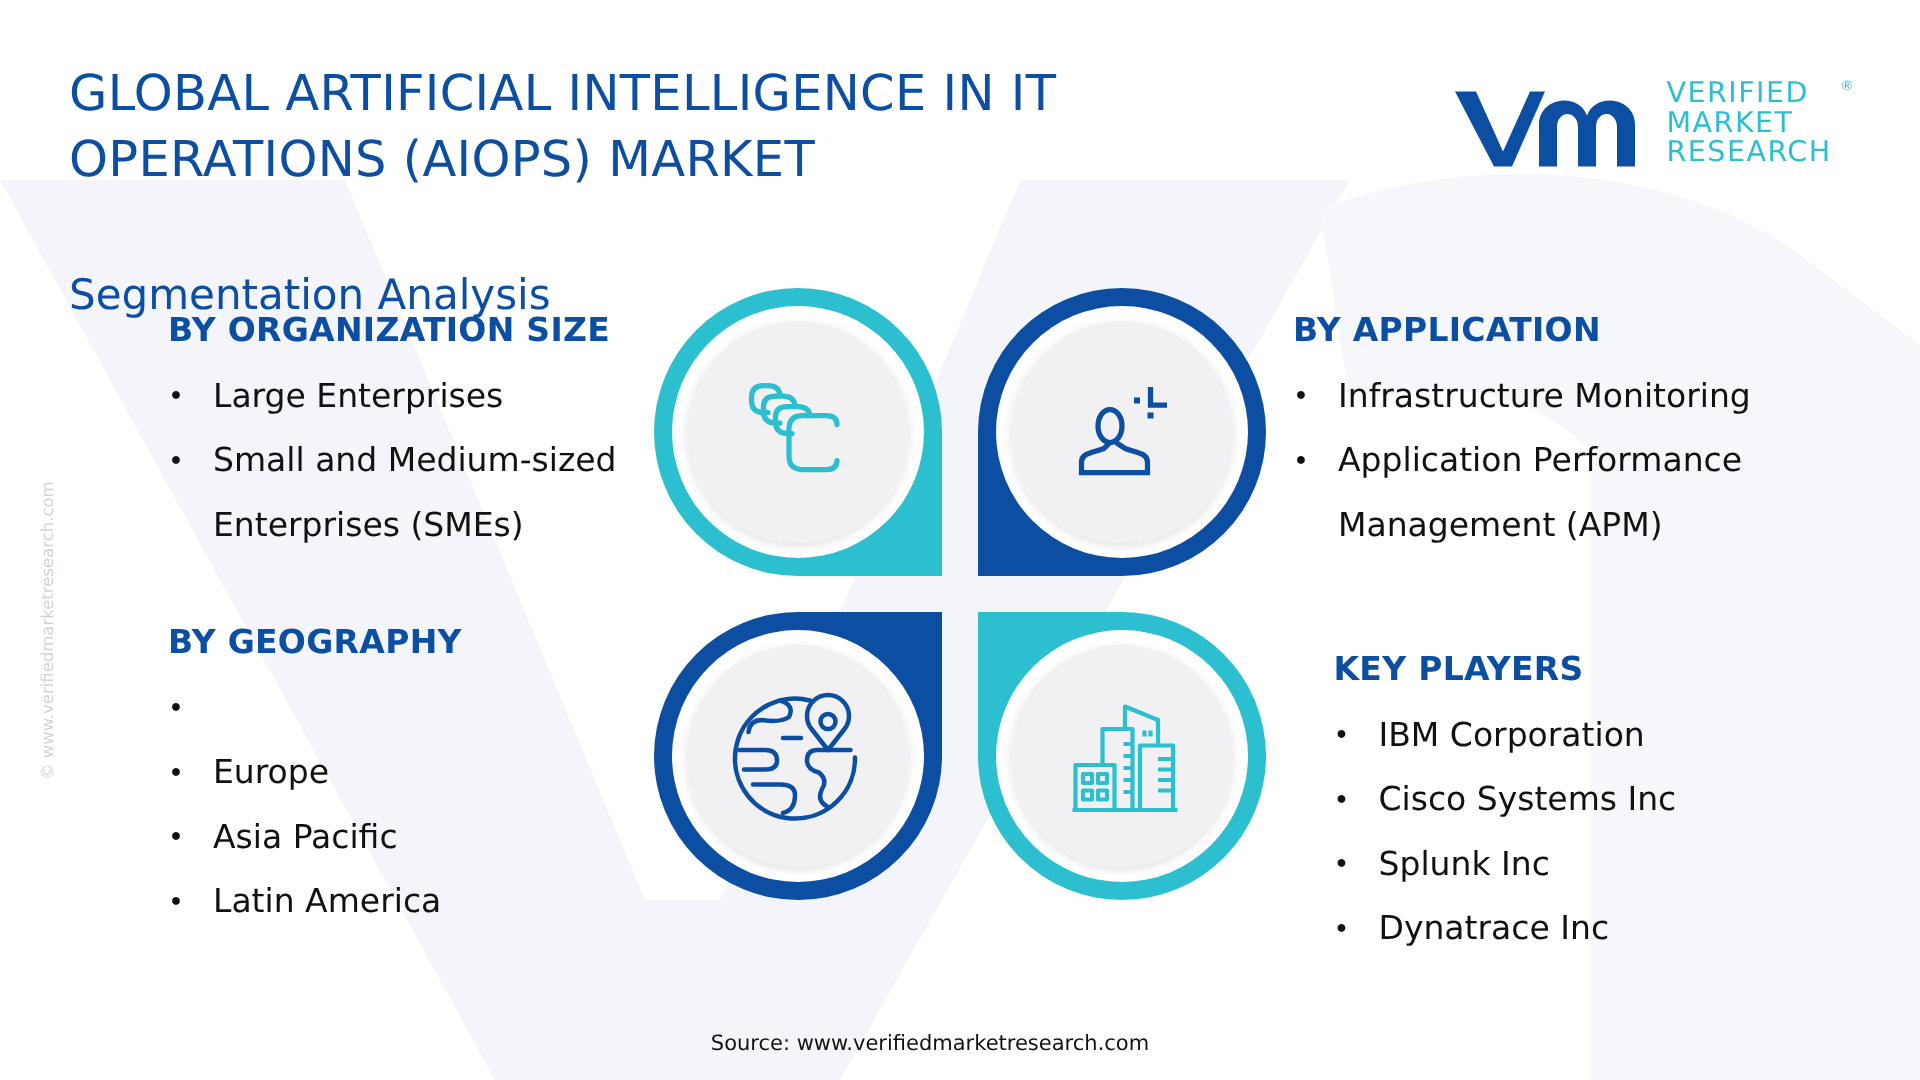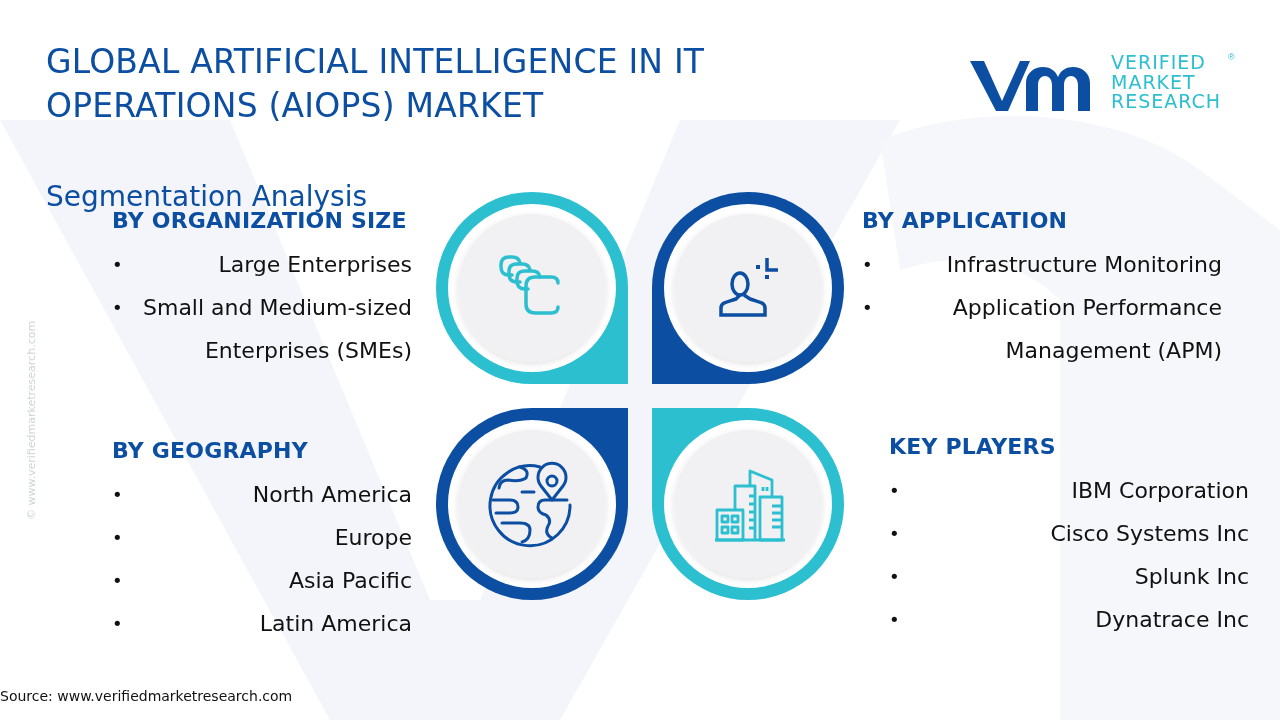--- a/index.html
+++ b/index.html
@@ -21,30 +21,30 @@
     .logo-reg { position: absolute; left: 262px; top: -1px; font-size: 9px; color: #2bbfd0; }
 
     .side-url { position: absolute; left: 25px; top: 520px; transform: rotate(-90deg); transform-origin: 0 0;
       font-size: 11px; color: #cfd3da; font-family: "DejaVu Sans", sans-serif; white-space: nowrap; z-index: 2; }
 
     .section { position: absolute; z-index: 2; }
     .section-heading { font-family: "DejaVu Sans", sans-serif; font-weight: bold; color: #0b4ea2;
       font-size: 22px; line-height: 30px; margin-bottom: 7px; letter-spacing: 0.2px; }
     .item { display: flex; font-family: "DejaVu Sans", sans-serif; font-size: 22px; line-height: 43px; color: #111; }
     .bullet { width: 30px; flex: none; font-size: 18px; }
-    .item-text { flex: 1; text-align: right; }
+    .item-text { flex: 1; }
 
     .sec-org { left: 112px; top: 206px; width: 300px; }
-    .sec-geo { left: 112px; top: 436px; width: 300px; }
+    .sec-geo { left: 112px; top: 414px; width: 300px; }
     .sec-app { left: 862px; top: 206px; width: 360px; }
     .sec-key { left: 889px; top: 432px; width: 360px; }
 
     .diagram { position: absolute; left: 0; top: 0; width: 1280px; height: 720px; z-index: 1; }
 
-    .source { position: absolute; left: 0; width: 1240px; top: 688px; text-align: left; z-index: 2;
+    .source { position: absolute; left: 0; width: 1240px; top: 688px; text-align: center; z-index: 2;
       font-family: "DejaVu Sans", sans-serif; font-size: 14px; color: #111; }
   </style>
 </head>
 <body>
 
 <svg class="bg-watermark" viewBox="0 0 1280 720">
   <path d="M0 120 L230 120 L430 600 L480 600 L680 120 L900 120 L560 720 L330 720 Z" fill="#f3f5fa"></path>
   <path d="M880 140 C980 100 1120 110 1200 170 L1280 230 L1280 720 L1060 720 L1060 300 C1020 260 960 250 900 270 Z" fill="#f5f7fb"></path>
 </svg>
 
@@ -151,21 +151,20 @@
   <div class="item">
     <span class="bullet">•</span>
     <span class="item-text" style="width:240px;">Small and Medium-sized Enterprises (SMEs)</span>
   </div>
 </div>
 
 <div class="section sec-geo">
   <div class="section-heading">BY GEOGRAPHY</div>
   <div class="item">
     <span class="bullet">•</span>
-    <span class="item-text">North America</span>
   </div>
   <div class="item">
     <span class="bullet">•</span>
     <span class="item-text">Europe</span>
   </div>
   <div class="item">
     <span class="bullet">•</span>
     <span class="item-text">Asia Pacific</span>
   </div>
   <div class="item">

